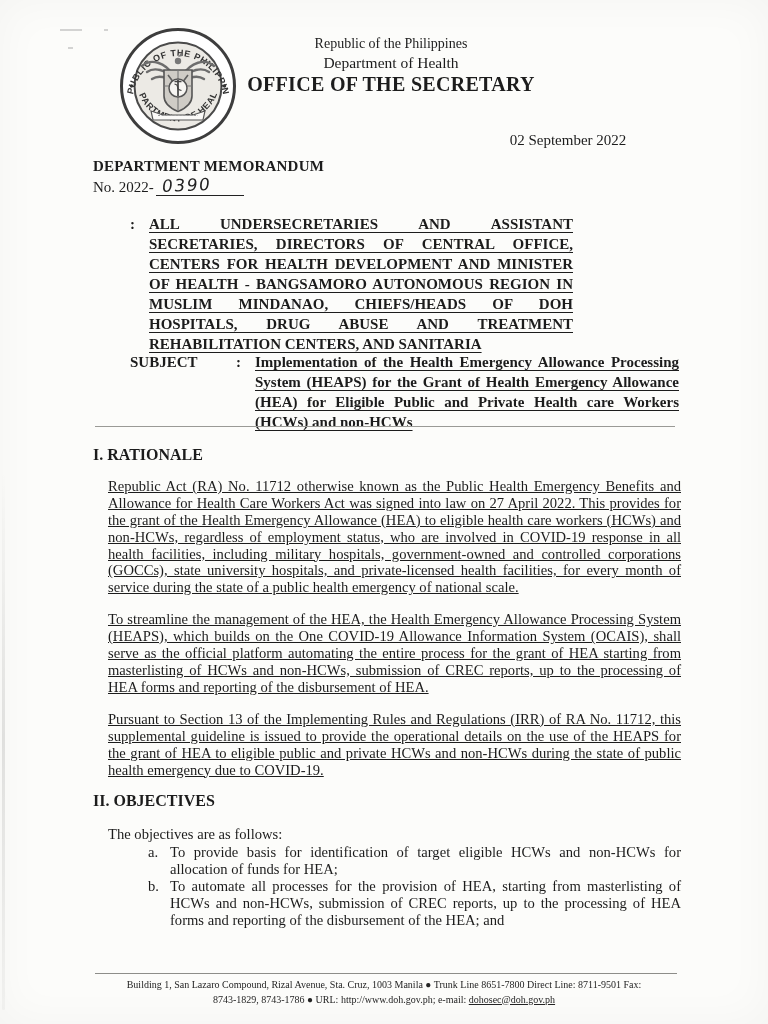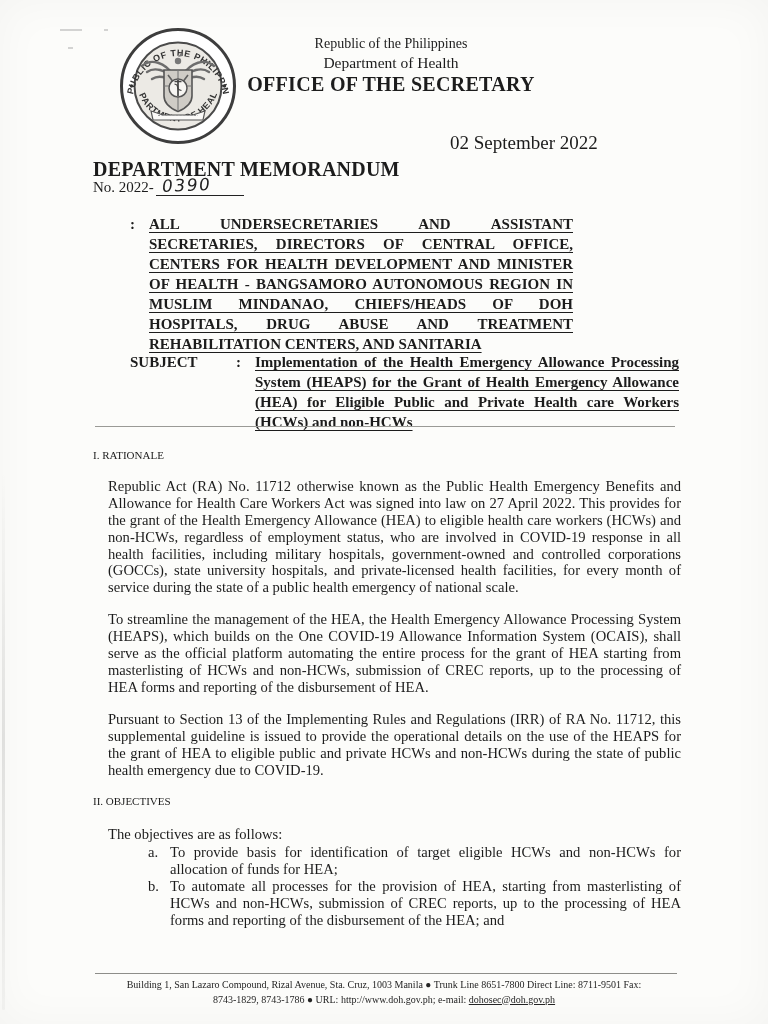--- a/index.html
+++ b/index.html
@@ -22,46 +22,46 @@
   .corner-smudge i:nth-child(2){ width:4px; margin-left:18px;}
   .corner-smudge i:nth-child(3){ width:5px; margin-left:8px;}
 
   .seal { position:absolute; left:116px; top:26px; width:124px; height:120px; }
 
   .header-text { position:absolute; left:243px; top:35px; width:296px; text-align:center; }
   .header-line1 { font-size:14px; line-height:18px; }
   .header-line2 { font-size:15.5px; line-height:19px; }
   .header-line3 { font-size:20px; line-height:25px; font-weight:bold; letter-spacing:.3px;text-align:center; }
 
-  .doc-date { position:absolute; left:450px; top:132px; width:236px; text-align:left; font-size:19px; }
+  .doc-date { position:absolute; left:450px; top:132px; width:236px; text-align:center; font-size:15px; }
 
-  .memo-title { position:absolute; left:93px; top:158px; font-size:20px; font-weight:bold; letter-spacing:.2px; }
+  .memo-title { position:absolute; left:93px; top:158px; font-size:15px; font-weight:bold; letter-spacing:.2px; }
   .memo-no { position:absolute; left:93px; top:177px; font-size:15px; }
   .memo-no-blank { display:inline-block; width:88px; border-bottom:1.6px solid #222; margin-left:2px; height:18px; vertical-align:bottom; }
   .handwritten {
     display:inline-block; font-family:"DejaVu Sans", sans-serif; font-size:17px; line-height:16px;
     transform: rotate(-2deg) skewX(-9deg); margin-left:6px; letter-spacing:1.5px; color:#222;
   }
 
   .ref-row { position:absolute; left:130px; display:flex; }
   .ref-row.for-row { top:214px; }
   .ref-row.subject-row { top:352px; }
   .ref-label { width:106px; flex:0 0 106px; font-size:15px; font-weight:bold; line-height:20px; }
   .ref-colon { width:19px; flex:0 0 19px; font-size:15px; font-weight:bold; line-height:20px; }
   .ref-text {
     width:424px; flex:0 0 424px; font-size:15px; font-weight:bold; line-height:20px;
     text-align:justify; text-decoration:underline; text-decoration-thickness:1.4px; text-underline-offset:2.5px;
   }
 
   .subject-rule { position:absolute; left:95px; top:426px; width:580px; border-top:1.2px solid #9a9a96; }
 
   .body-flow { position:absolute; left:93px; top:447px; width:588px; font-size:14.6px; line-height:16.9px; }
-  .section-heading { font-size:11px; font-weight:normal; margin:0 0 14px 0; }
+  .section-heading { font-size:16px; font-weight:bold; margin:0 0 14px 0; }
   .section-heading.second { margin:3px 0 12px 0; }
-  .para { margin:0 0 15px 0; padding-left:15px; text-align:justify; }
+  .para { margin:0 0 15px 0; padding-left:15px; text-align:justify;text-decoration:underline; }
   .list-intro { margin:16px 0 1px 0; padding-left:15px;font-family:Liberation Serif, serif; }
   .obj-item { display:flex; margin-left:55px; }
   .obj-letter { flex:0 0 22px; }
   .obj-text { flex:1; text-align:justify; }
 
   .footer-rule { position:absolute; left:95px; top:973px; width:582px; border-top:1px solid #8d8d89; }
   .footer-text { position:absolute; left:84px; top:978px; width:600px; text-align:center; font-size:10px; line-height:14.5px; color:#242424; }
   .footer-email { text-decoration:underline; }
 </style>
 </head>

